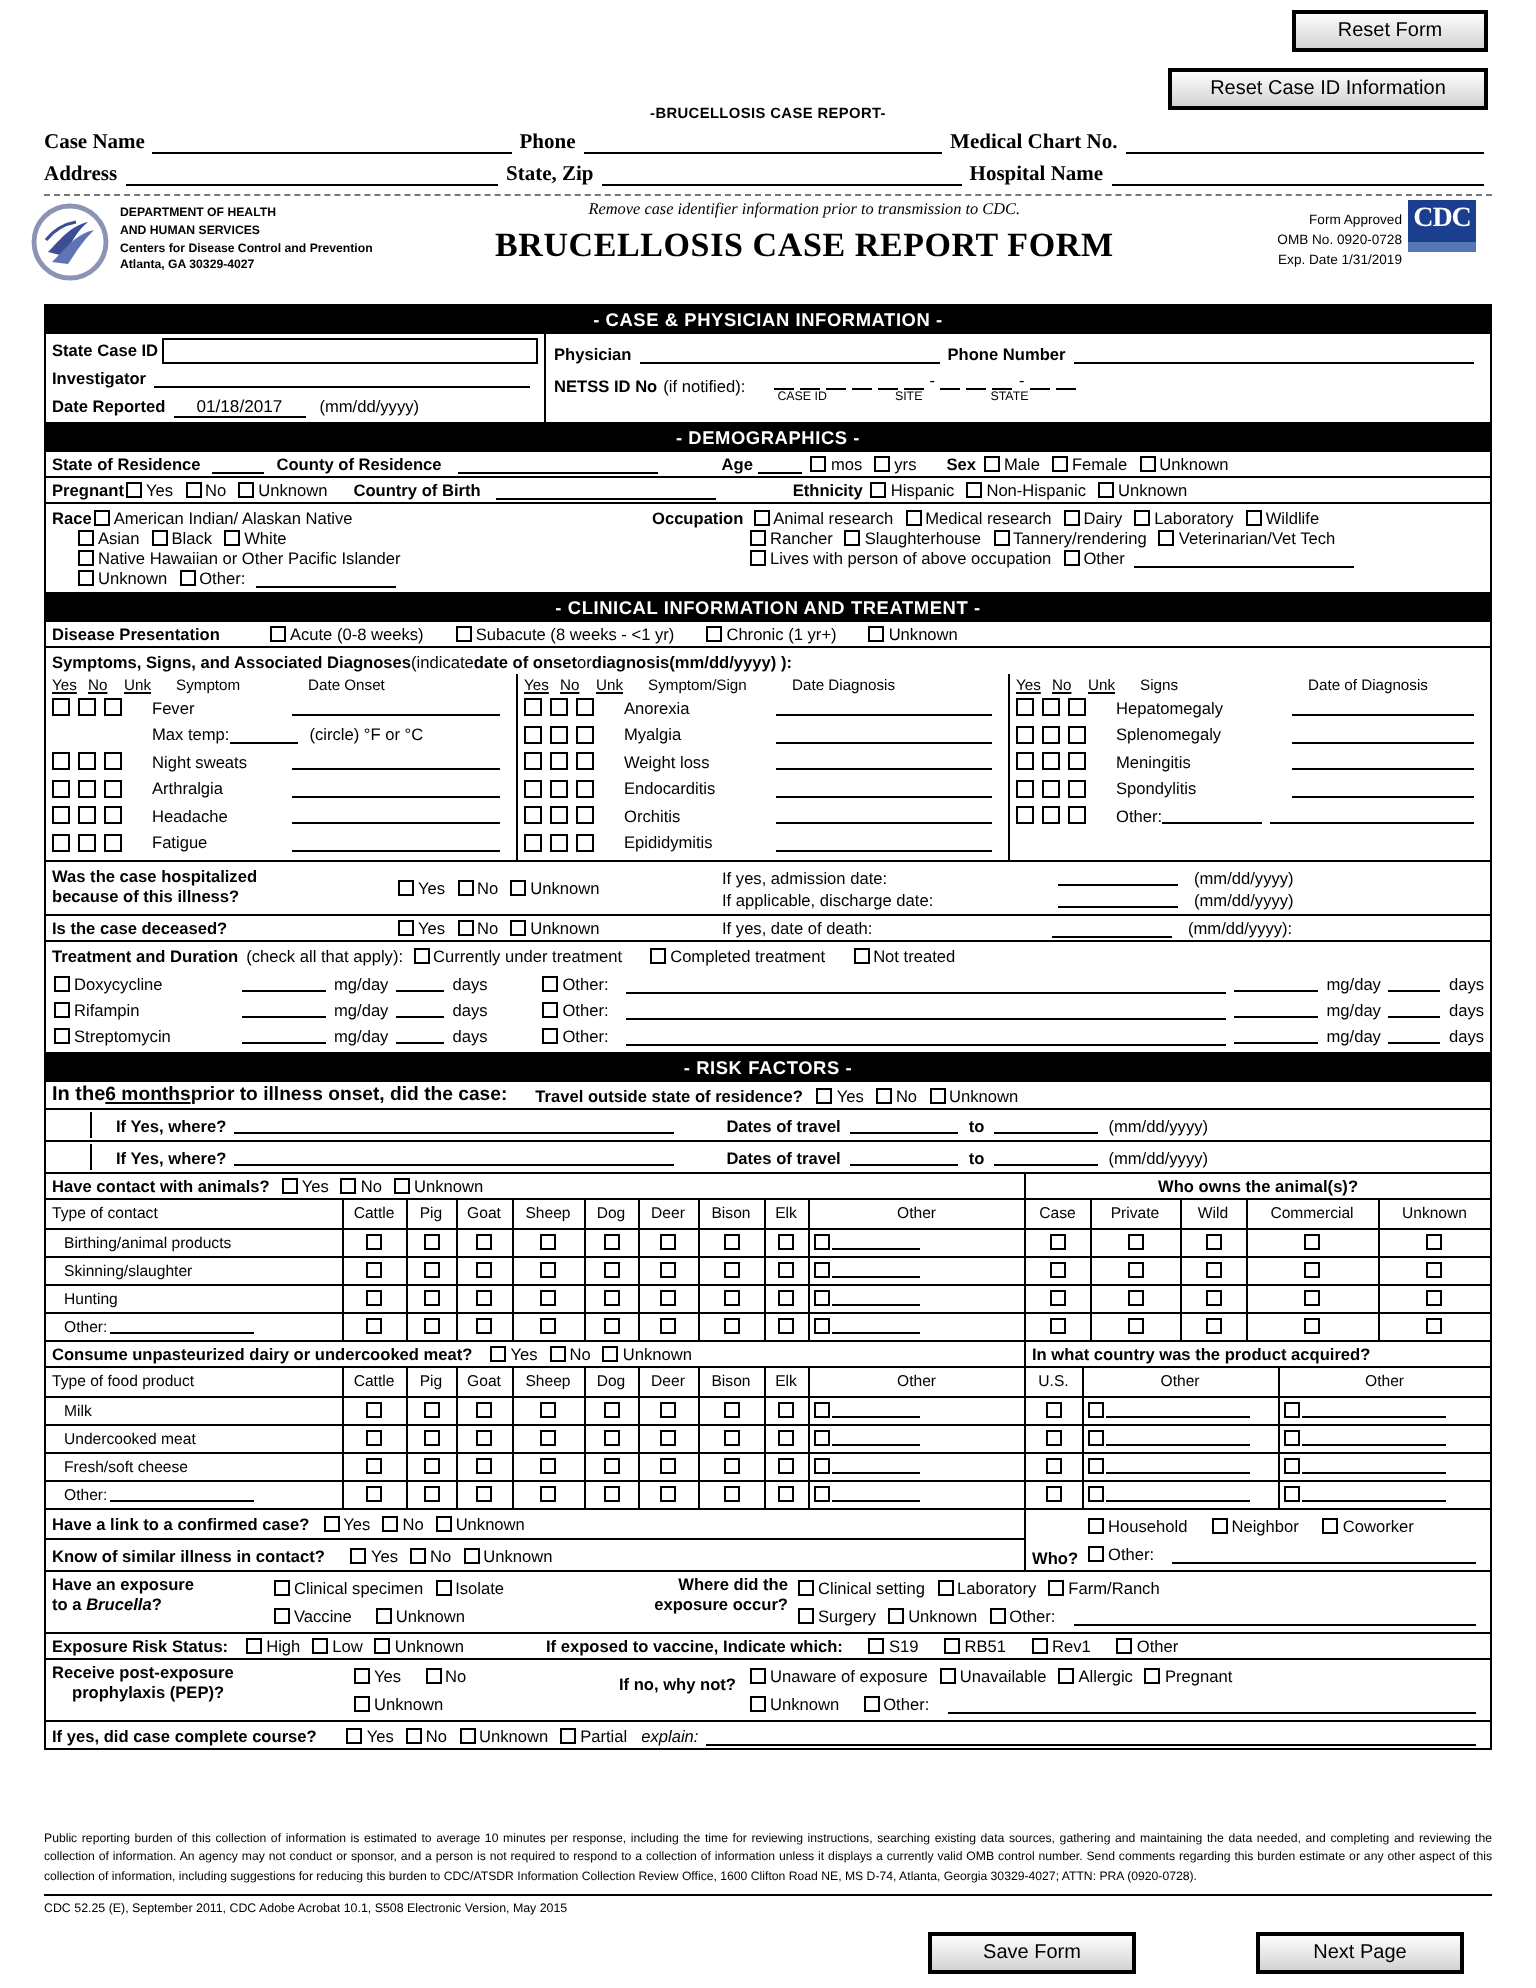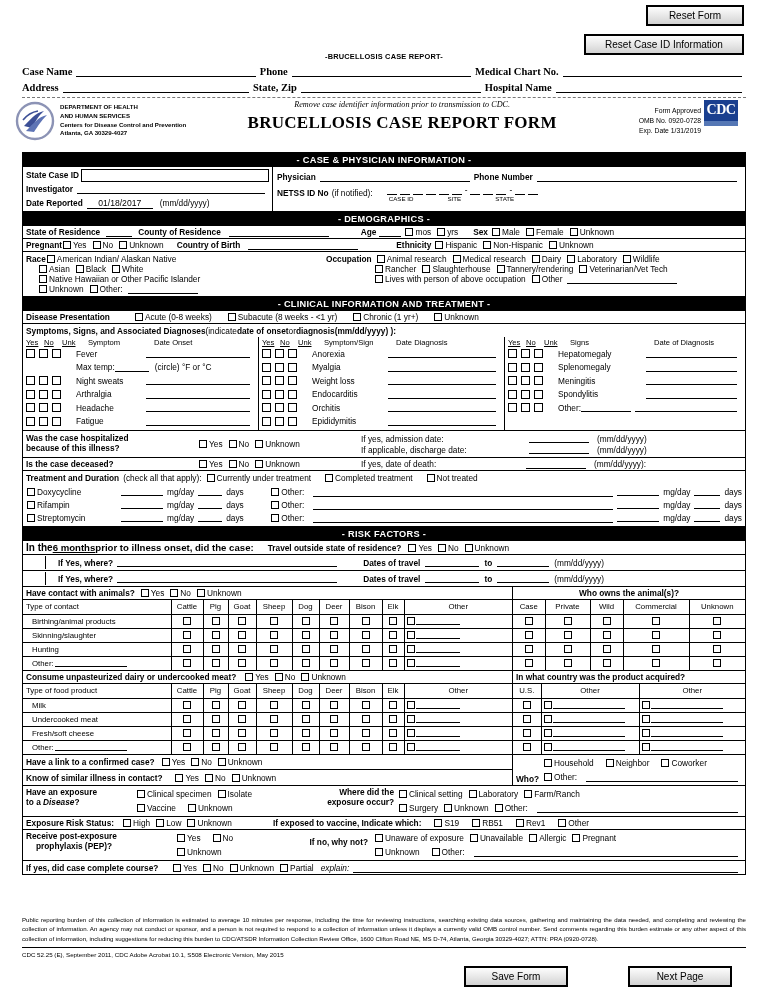--- a/index.html
+++ b/index.html
@@ -1088,21 +1088,21 @@
               </span>
             <span class="fl"></span>
           </span>
         </span>
       </div>
     </div>
 
     <div class="row" style="align-items:stretch;padding:1px 3px">
       <div style="width:110px">
         <div class="b">Have an exposure</div>
-        <div class="b"><span>to a </span><span class="ital">Disease</span><span>?</span></div>
+        <div class="b"><span>to a </span><span class="ital">Brucella</span><span>?</span></div>
       </div>
       <div style="width:170px">
         <div style="display:flex;align-items:center;height:14px">
           <span class="cbw">
               <i class="cb"></i>
               <span>Clinical specimen</span>
             </span>
           <span class="cbw">
               <i class="cb"></i>
               <span>Isolate</span>

